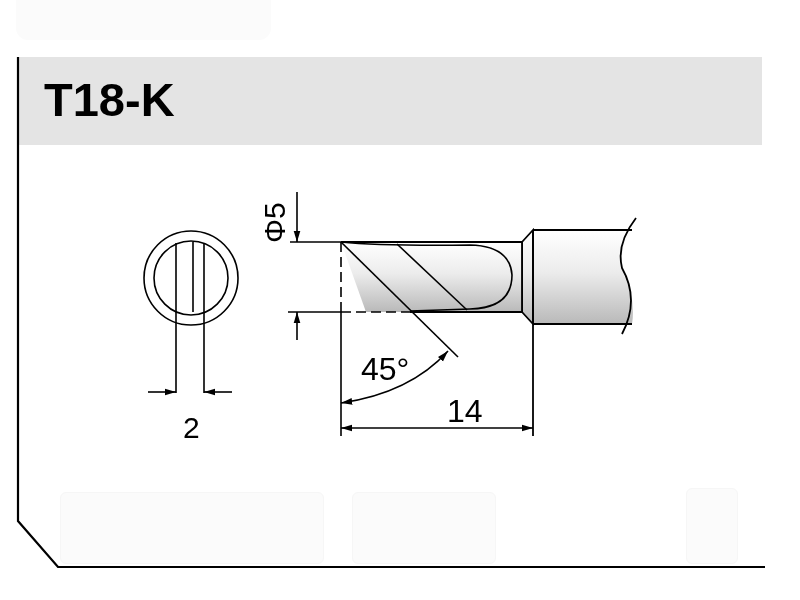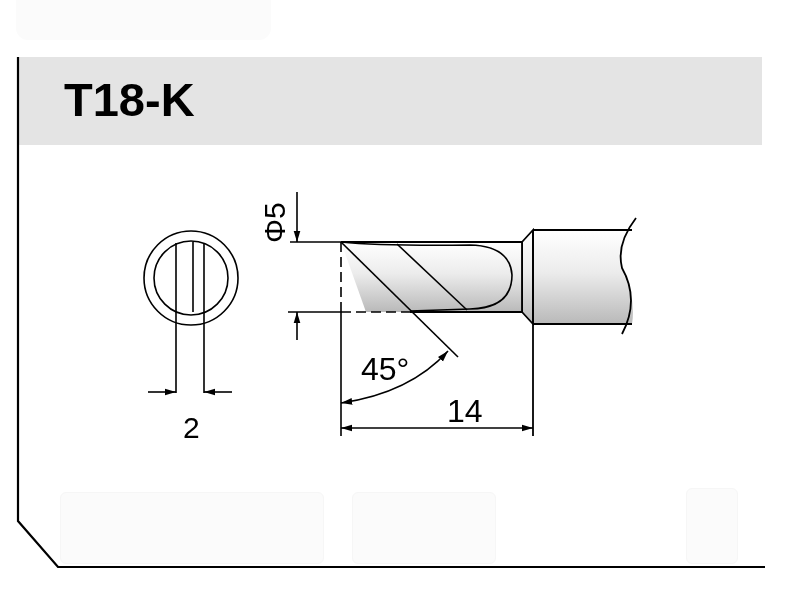--- a/index.html
+++ b/index.html
@@ -1,18 +1,18 @@
 <!DOCTYPE html>
 <html><head>
   <meta charset="utf-8">
   <style>
     html, body { margin: 0; padding: 0; background: #ffffff; }
     body { width: 800px; height: 600px; position: relative; overflow: hidden; font-family: "Liberation Sans", sans-serif; }
     .header-band { position: absolute; left: 18px; top: 57px; width: 744px; height: 88px; background: #e4e4e4; }
-    .title { position: absolute; left: 64px; top: 76px; font-size: 47px; font-weight: bold; color: #000; letter-spacing: 0px; line-height: 1; font-family: "Liberation Sans", sans-serif; }
+    .title { position: absolute; left: 44px; top: 76px; font-size: 47px; font-weight: bold; color: #000; letter-spacing: 0px; line-height: 1; font-family: "Liberation Sans", sans-serif; }
     .ghost-top { position: absolute; left: 16px; top: 0px; width: 255px; height: 40px; background: #fbfbfb; border-radius: 0 0 12px 12px; }
     svg.drawing { position: absolute; left: 0; top: 0; }
     .dim-text { font-family: "Liberation Sans", sans-serif; fill: #000; }
     .ghost-box { position: absolute; background: #fbfbfb; border: 1px solid #f6f6f6; border-radius: 6px; }
   </style>
 </head>
 <body>
 
 <div class="ghost-top"></div>
 <div class="header-band"></div>

